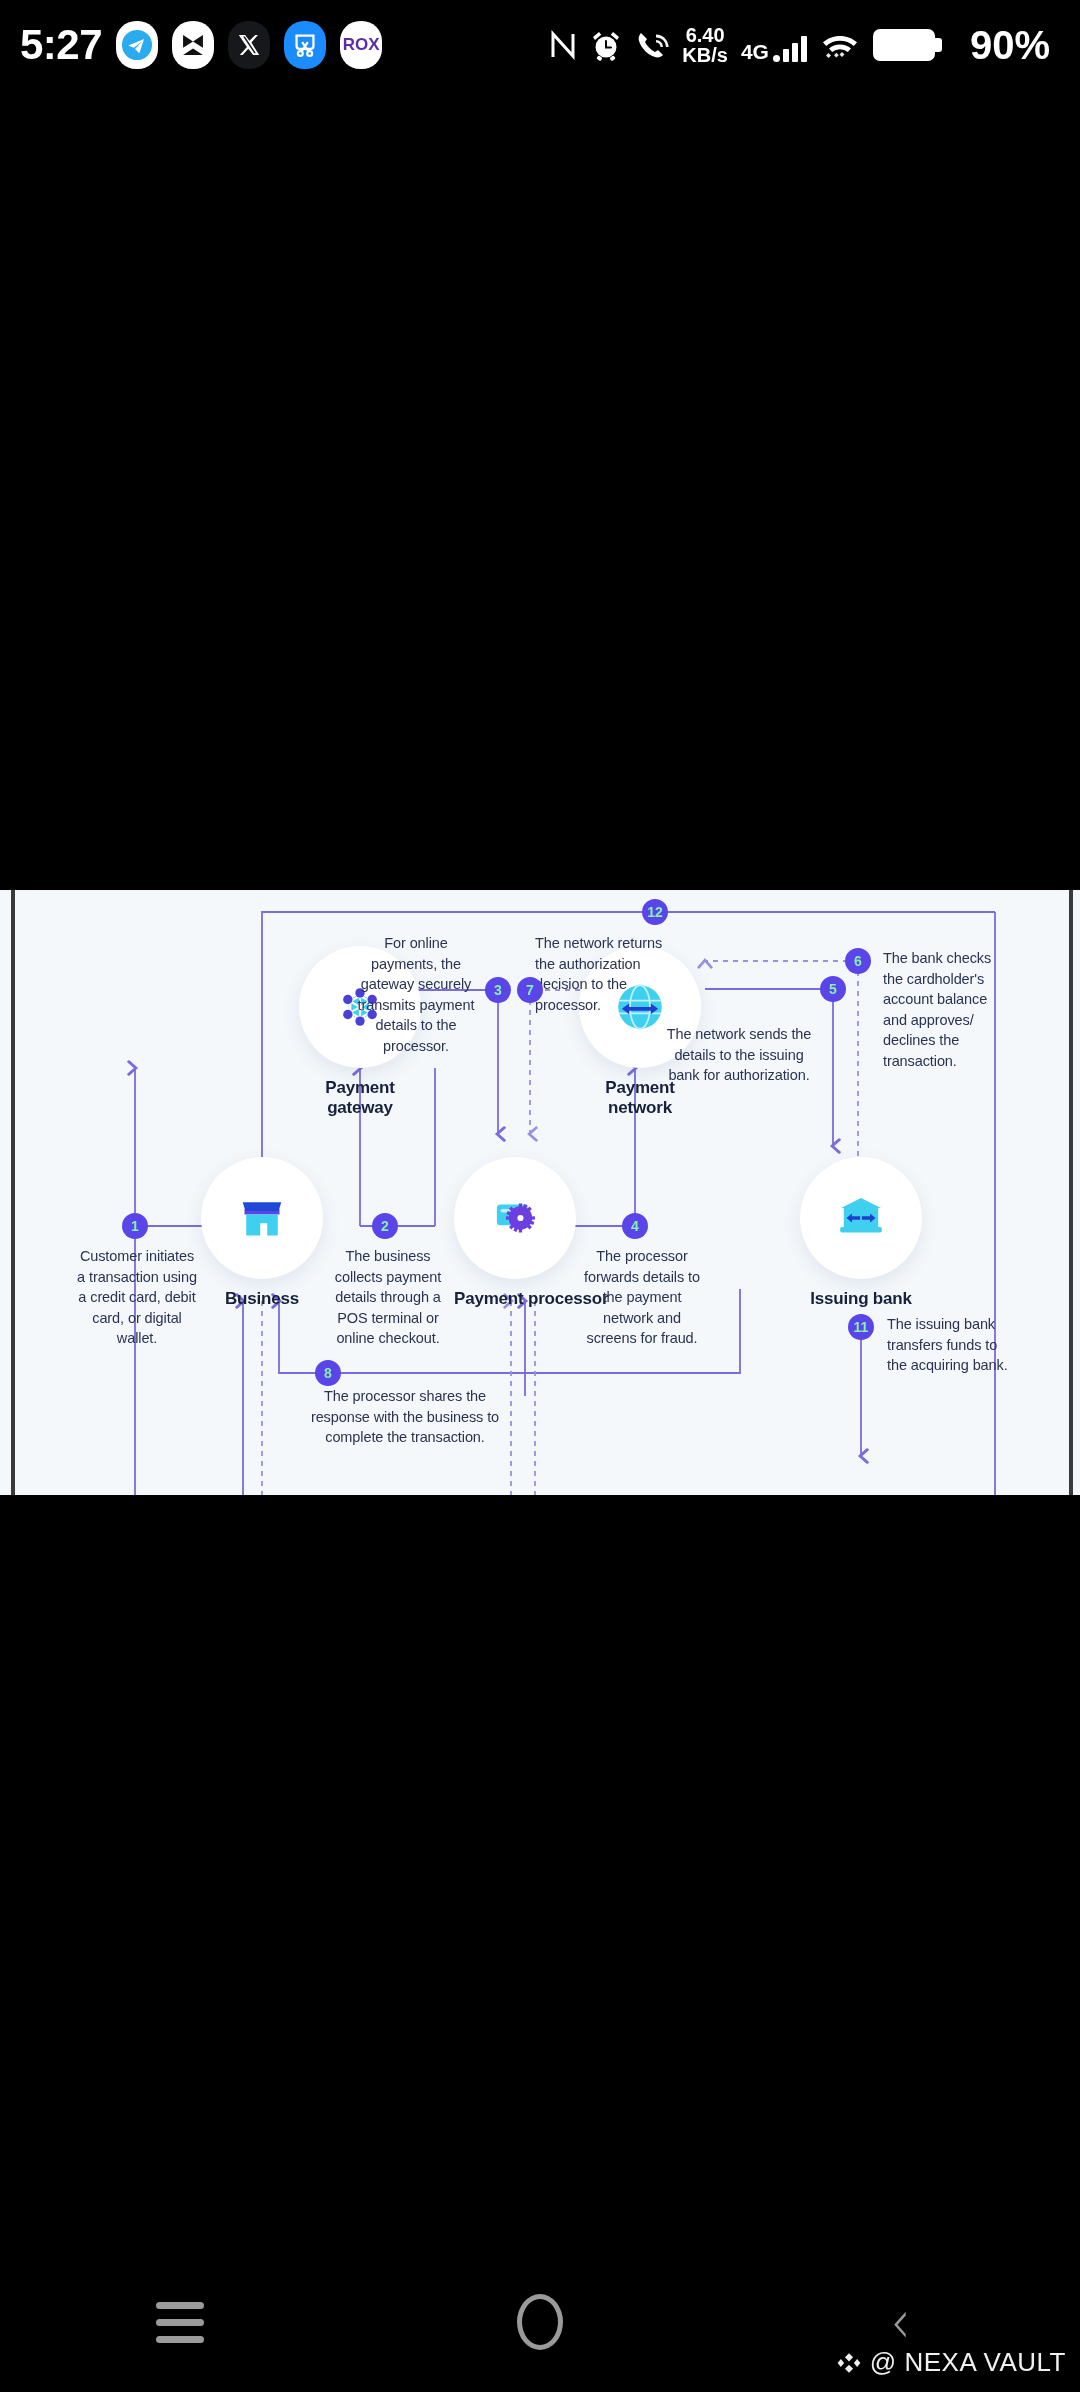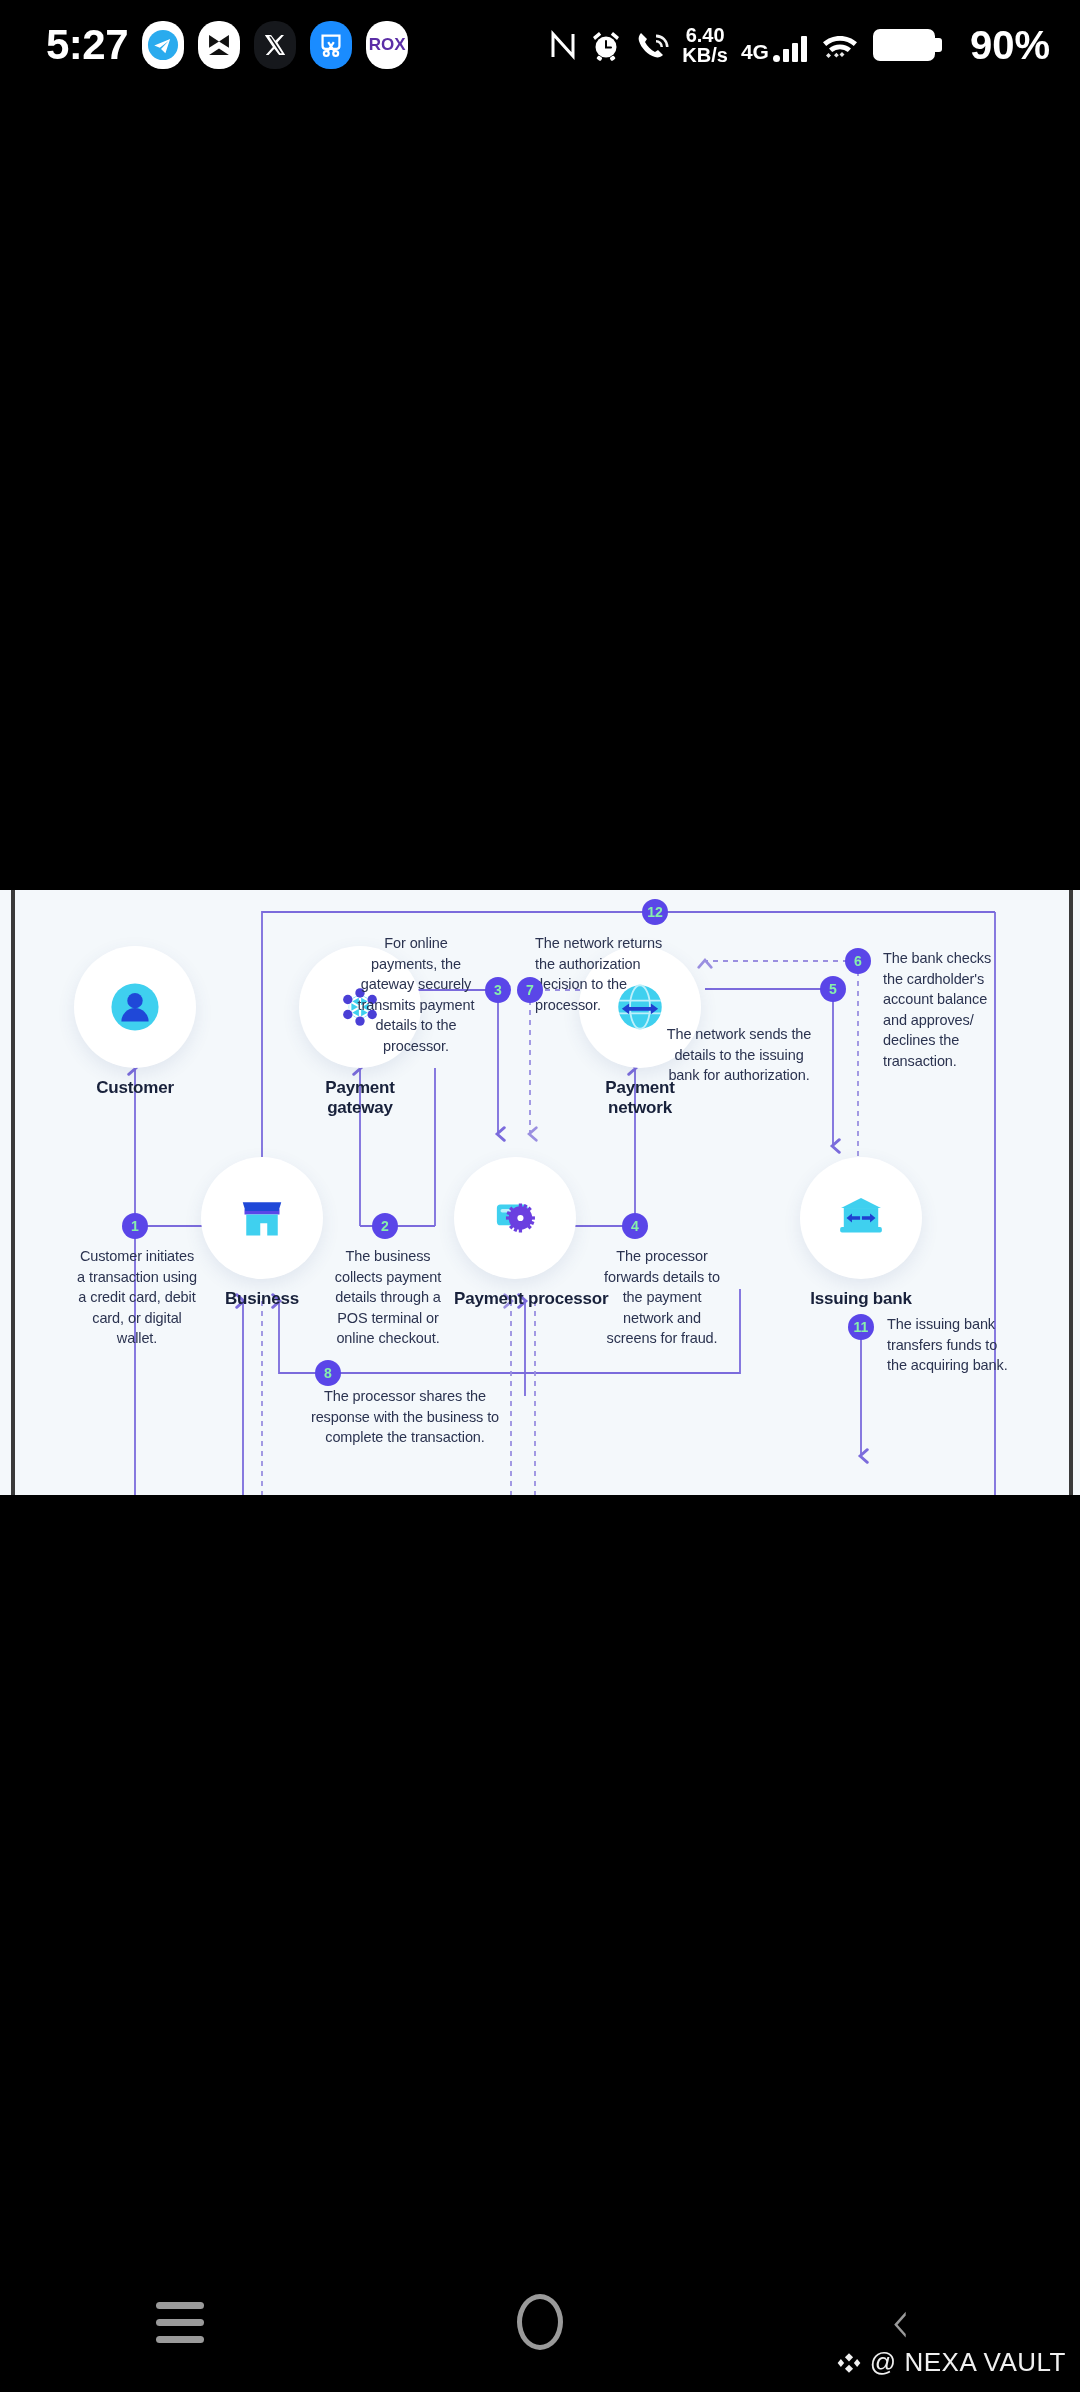--- a/index.html
+++ b/index.html
@@ -8,21 +8,21 @@
     width:1080px; height:2392px; position:relative; overflow:hidden;
     font-family:"Liberation Sans", sans-serif;
     -webkit-font-smoothing:antialiased;
   }
 
   
   #status-bar{
     position:absolute; left:0; top:0; width:1080px; height:90px;
     display:flex; align-items:center; background:#000; color:#fff;
   }
-  #status-left{ display:flex; align-items:center; gap:14px; padding-left:46px; }
+  #status-left{ display:flex; align-items:center; gap:14px; padding-left:20px; }
   #clock{ font-size:42px; font-weight:700; letter-spacing:-0.5px; line-height:1; }
   .appico{ width:42px; height:48px; border-radius:20px; display:flex;
            align-items:center; justify-content:center; flex:0 0 auto;
            font-size:20px; font-weight:800; overflow:hidden; }
   #status-right{ margin-left:auto; display:flex; align-items:center; gap:13px; padding-right:30px; }
   .sysico{ display:flex; align-items:center; justify-content:center; }
   #net-speed{ display:flex; flex-direction:column; align-items:center; line-height:1.0; }
   #net-speed .v{ font-size:20px; font-weight:700; }
   #net-speed .u{ font-size:20px; font-weight:700; }
   #sig-wrap{ display:flex; align-items:flex-end; gap:4px; }
@@ -250,30 +250,20 @@
 
         <path d="M120,760 L120,350" opacity="0"></path>
         <path d="M120,420 L120,760" opacity="0"></path>
         <path d="M120,352 L120,760"></path>
       </g>
 
       <circle cx="846" cy="690" r="62" fill="#ffffff" opacity=".95"></circle>
       <circle cx="247" cy="760" r="58" fill="#ffffff" opacity=".0"></circle>
     </svg>
 
-    <div class="node" style="left:59px; top:70px;">
-      <div class="bubble">
-        <svg width="58" height="58" viewBox="0 0 64 64">
-          <circle cx="32" cy="32" r="26" fill="#3fd0ef"></circle>
-          <circle cx="32" cy="25" r="8.5" fill="#1f48d8"></circle>
-          <path d="M17 48a15 15 0 0 1 30 0z" fill="#1f48d8"></path>
-        </svg>
-      </div>
-      <div class="nlabel">Customer</div>
-    </div>
 
     <div class="node" style="left:284px; top:70px;">
       <div class="bubble">
         <svg width="60" height="60" viewBox="0 0 64 64">
           <circle cx="32" cy="32" r="12" fill="#3fd0ef"></circle>
           <g stroke="#ffffff" stroke-width="2.4">
             <path d="M32 20v24M21.6 26v12M42.4 26v12M21.6 26L42.4 38M42.4 26L21.6 38M32 20L21.6 26M32 20l10.4 6M32 44l-10.4-6M32 44l10.4-6"></path>
           </g>
           <g fill="#4a3fd6">
             <circle cx="32" cy="17" r="5"></circle>
@@ -377,21 +367,21 @@
     <div class="cap l" style="left:520px; top:57px; width:132px;">The network returns the authorization decision to the processor.</div>
 
     <div class="cap l" style="left:868px; top:72px; width:126px;">The bank checks the cardholder's account balance and approves/ declines the transaction.</div>
 
     <div class="cap r" style="left:650px; top:148px; width:148px;">The network sends the details to the issuing bank for authorization.</div>
 
     <div class="cap c" style="left:60px; top:370px; width:124px;">Customer initiates a transaction using a credit card, debit card, or digital wallet.</div>
 
     <div class="cap c" style="left:308px; top:370px; width:130px;">The business collects payment details through a POS terminal or online checkout.</div>
 
-    <div class="cap c" style="left:562px; top:370px; width:130px;margin-left:20px;">The processor forwards details to the payment network and screens for fraud.</div>
+    <div class="cap c" style="left:562px; top:370px; width:130px;">The processor forwards details to the payment network and screens for fraud.</div>
 
     <div class="cap l" style="left:872px; top:438px; width:124px;">The issuing bank transfers funds to the acquiring bank.</div>
 
     <div class="cap c" style="left:280px; top:510px; width:220px;">The processor shares the response with the business to complete the transaction.</div>
 
   </div>
 </div>
 
 <div id="nav-bar">
   <div class="navbtn">

